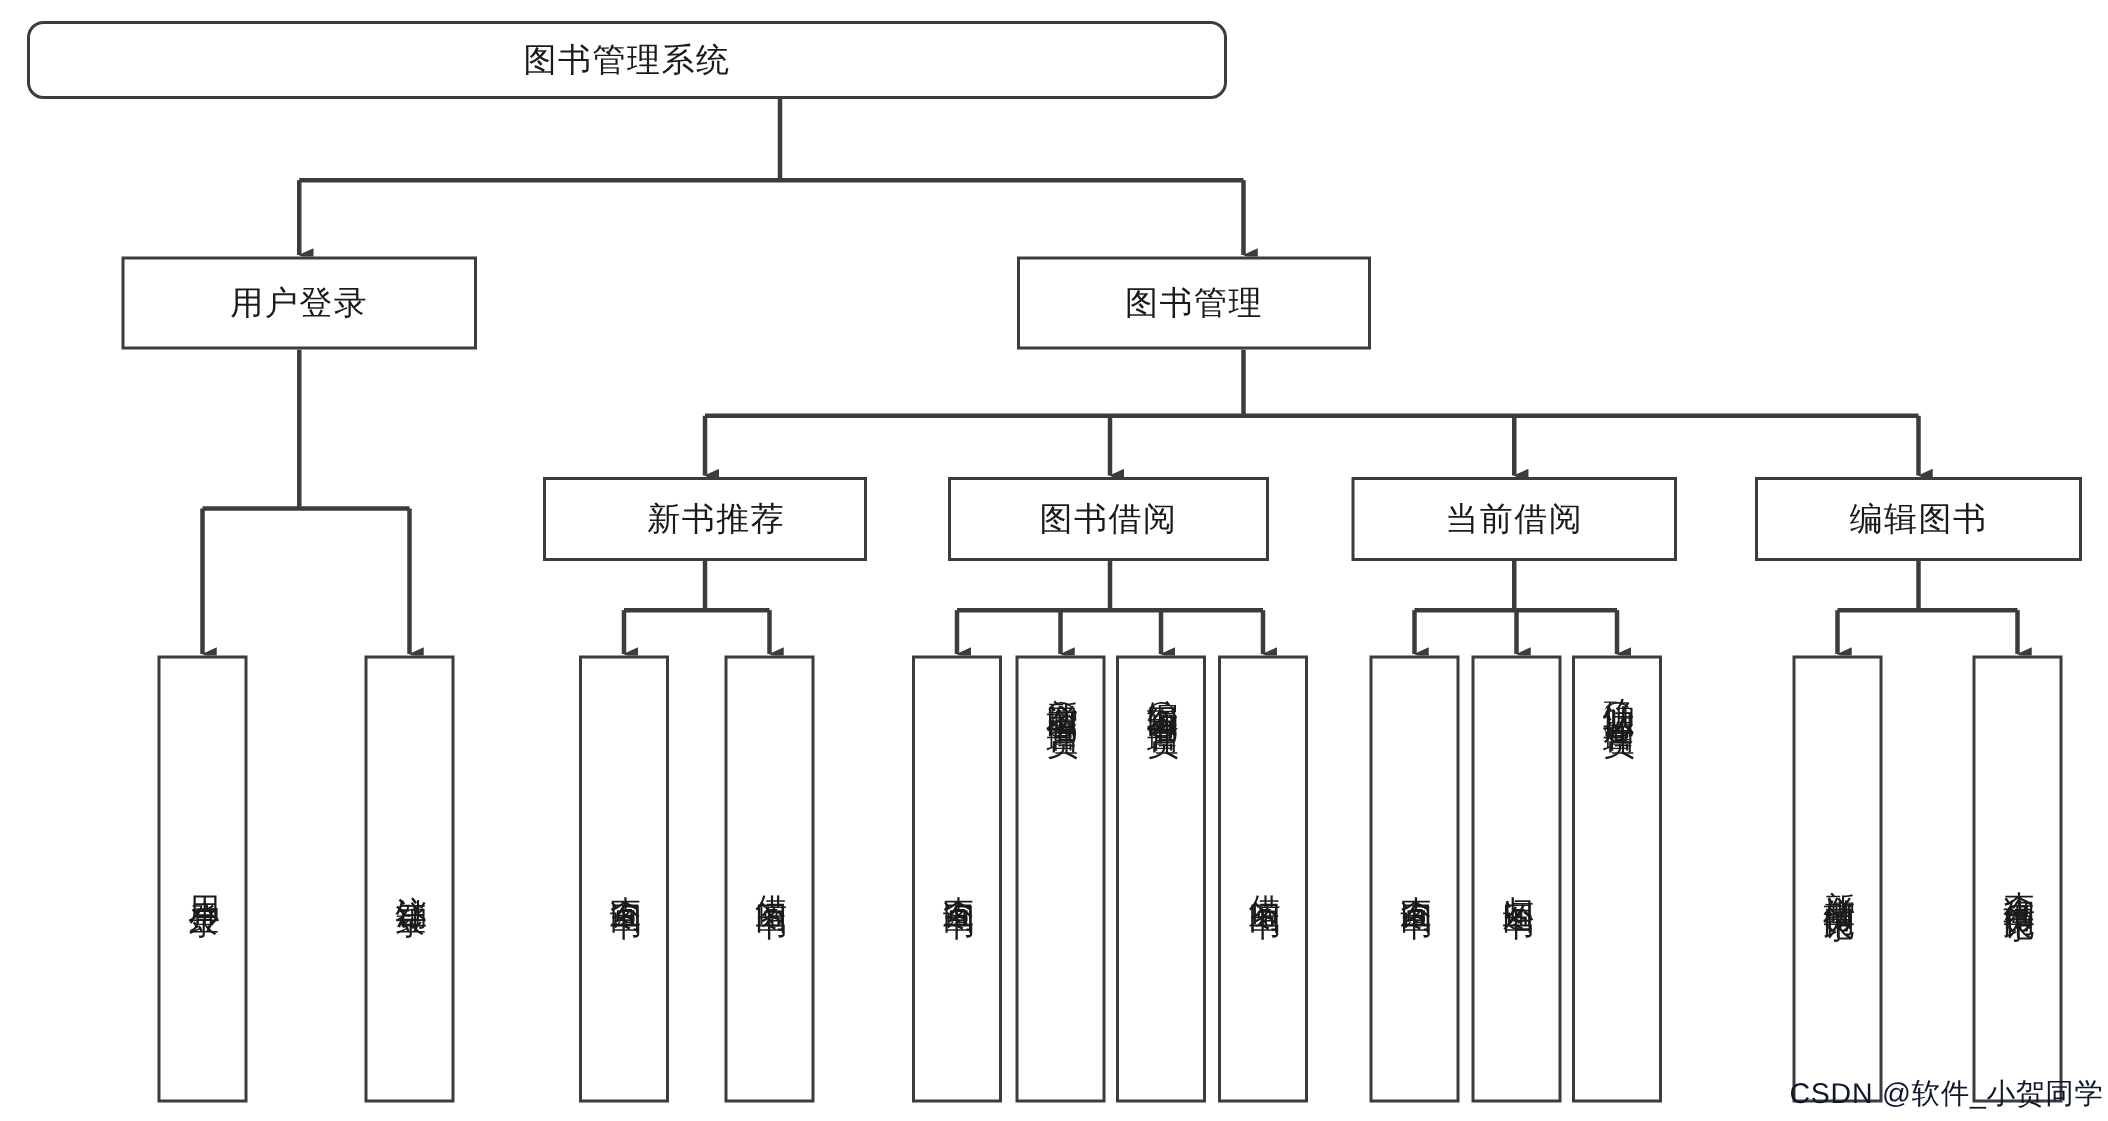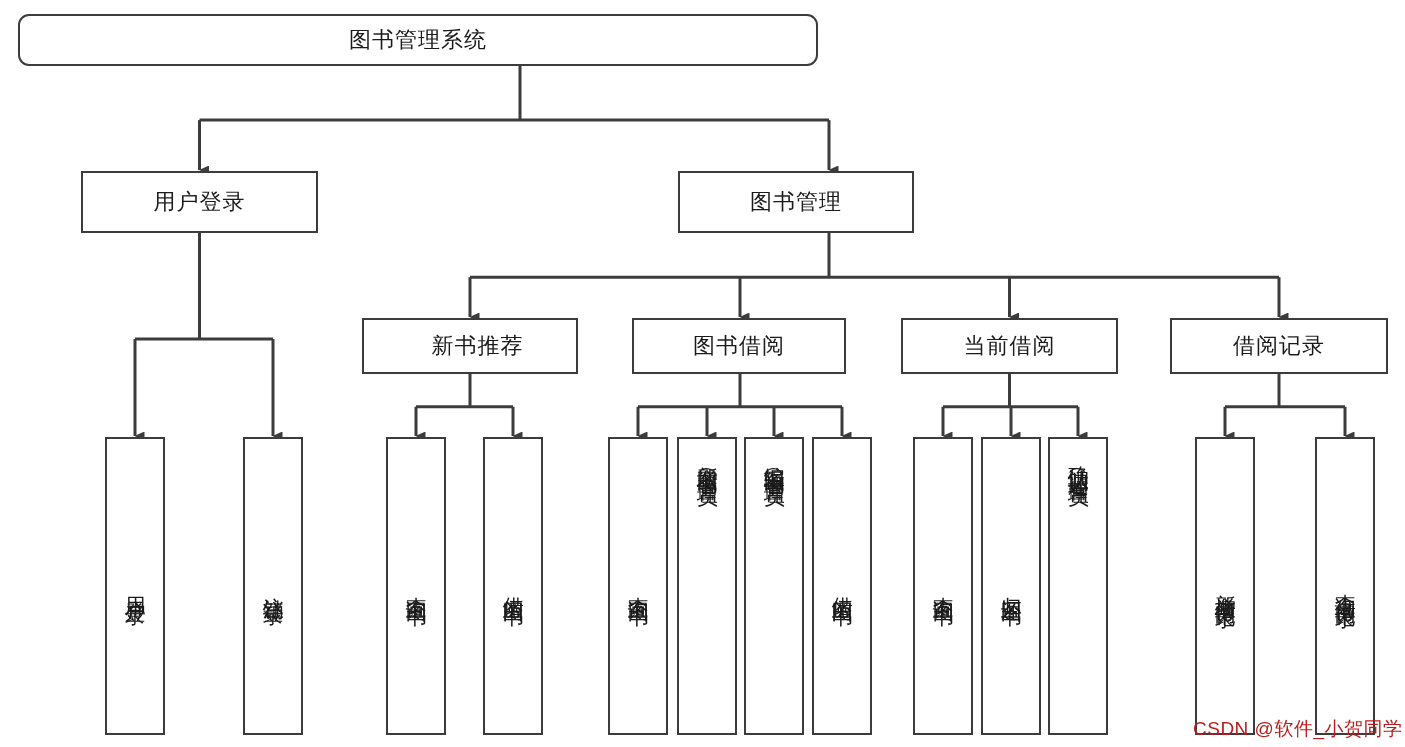--- a/index.html
+++ b/index.html
@@ -128,21 +128,21 @@
       <div class="node node-h" style="left: 362px; top: 318px; width: 216px; height: 56px; padding-left: 15px;">
         <span class="node-label">新书推荐</span>
       </div>
       <div class="node node-h" style="left: 632px; top: 318px; width: 214px; height: 56px;">
         <span class="node-label">图书借阅</span>
       </div>
       <div class="node node-h" style="left: 901px; top: 318px; width: 217px; height: 56px;">
         <span class="node-label">当前借阅</span>
       </div>
       <div class="node node-h" style="left: 1170px; top: 318px; width: 218px; height: 56px;">
-        <span class="node-label">借阅记录</span>
+        <span class="node-label">编辑图书</span>
       </div>
       <div class="node node-v v-mid" style="left: 105px; top: 437px; width: 60px; height: 298px;">
         <span class="node-label">用户登录</span>
       </div>
       <div class="node node-v v-mid" style="left: 243px; top: 437px; width: 60px; height: 298px;">
         <span class="node-label">注销登录</span>
       </div>
       <div class="node node-v v-mid" style="left: 386px; top: 437px; width: 60px; height: 298px;">
         <span class="node-label">查询图书</span>
       </div>
@@ -171,15 +171,15 @@
         <span class="node-label">确认归还（管理员）</span>
       </div>
       <div class="node node-v v-mid" style="left: 1195px; top: 437px; width: 60px; height: 298px;">
         <span class="node-label">新增借阅记录</span>
       </div>
       <div class="node node-v v-mid" style="left: 1315px; top: 437px; width: 60px; height: 298px;">
         <span class="node-label">查询借阅记录</span>
       </div>
     </div>
 
-  <div class="watermark" style="left: 1193px; top: 716px; color: #b91c1c;">CSDN @软件_小贺同学</div>
+  <div class="watermark" style="left: 1193px; top: 716px; color: #0f172a;">CSDN @软件_小贺同学</div>
 
 </div>
 
 </body></html>

